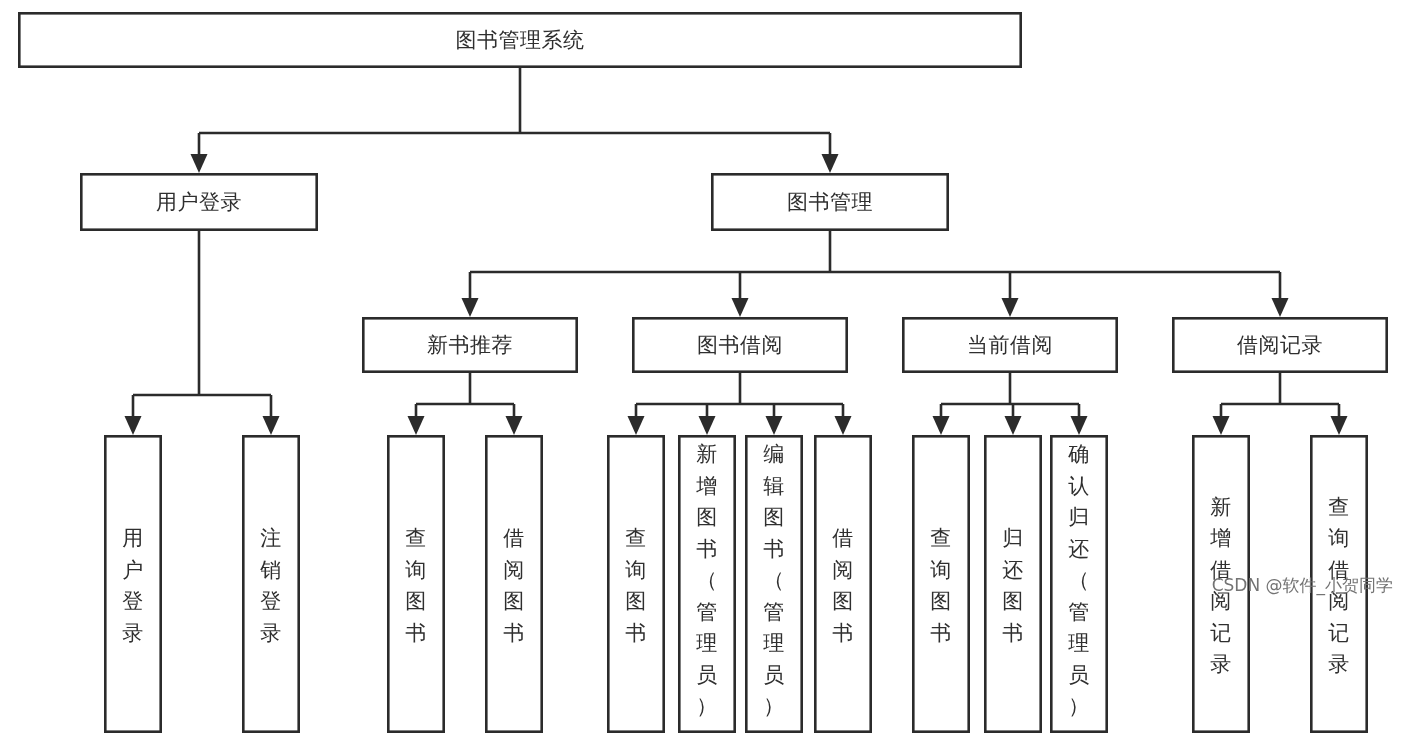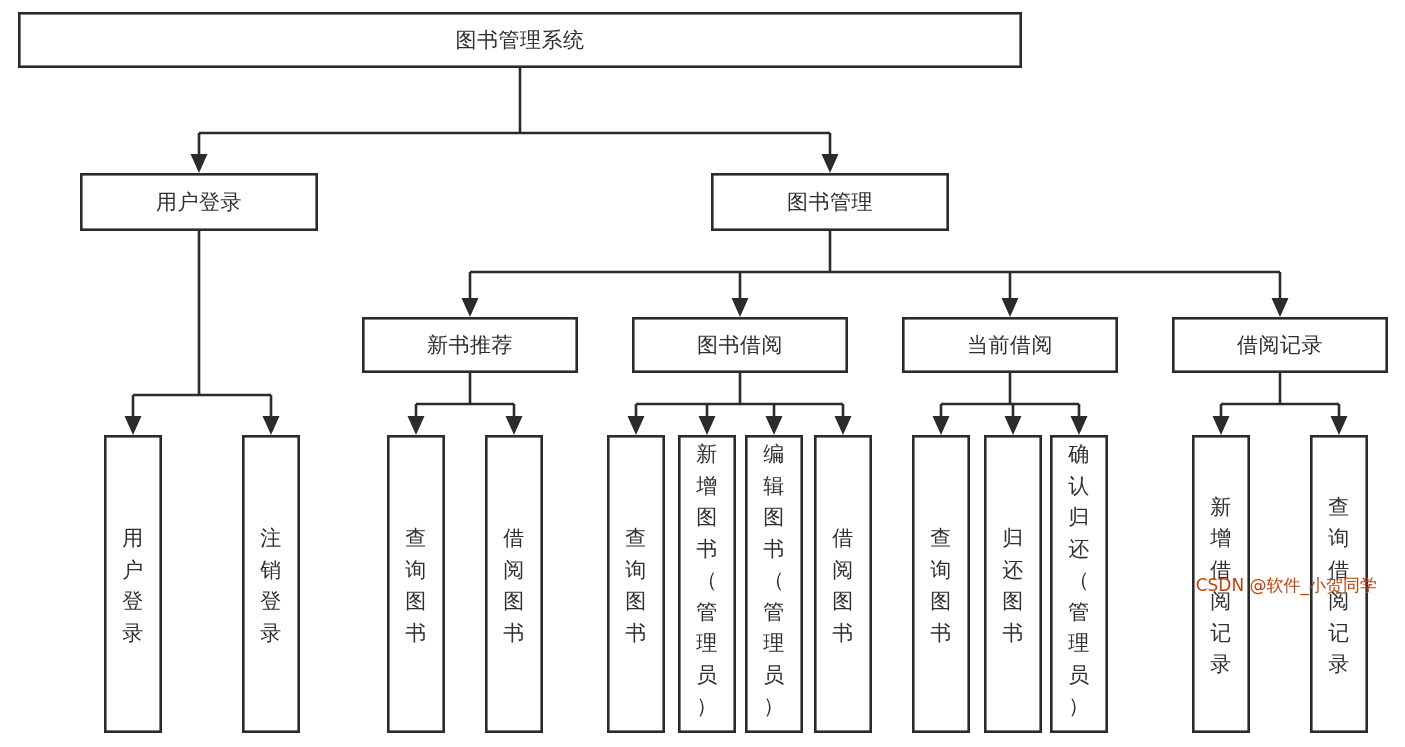--- a/index.html
+++ b/index.html
@@ -53,25 +53,25 @@
     stroke-width: 2.6;
     fill: none;
     stroke-linecap: butt;
   }
   .arrow-head {
     fill: #2b2b2b;
     stroke: none;
   }
   .watermark-text {
     position: absolute;
-    right: 28px;
+    right: 12px;
     bottom: 6px;
     font-family: "DejaVu Sans", "Liberation Sans", sans-serif;
     font-size: 17px;
-    color: #c2410c;
+    color: #737373;
     white-space: nowrap;
     user-select: none;
     pointer-events: none;
   }
 </style>
 </head>
 <body>
 
 <div id="diagram-root">
   <svg class="diagram-canvas" id="diagram-canvas" viewBox="0 0 1405 747" xmlns="http://www.w3.org/2000/svg">

